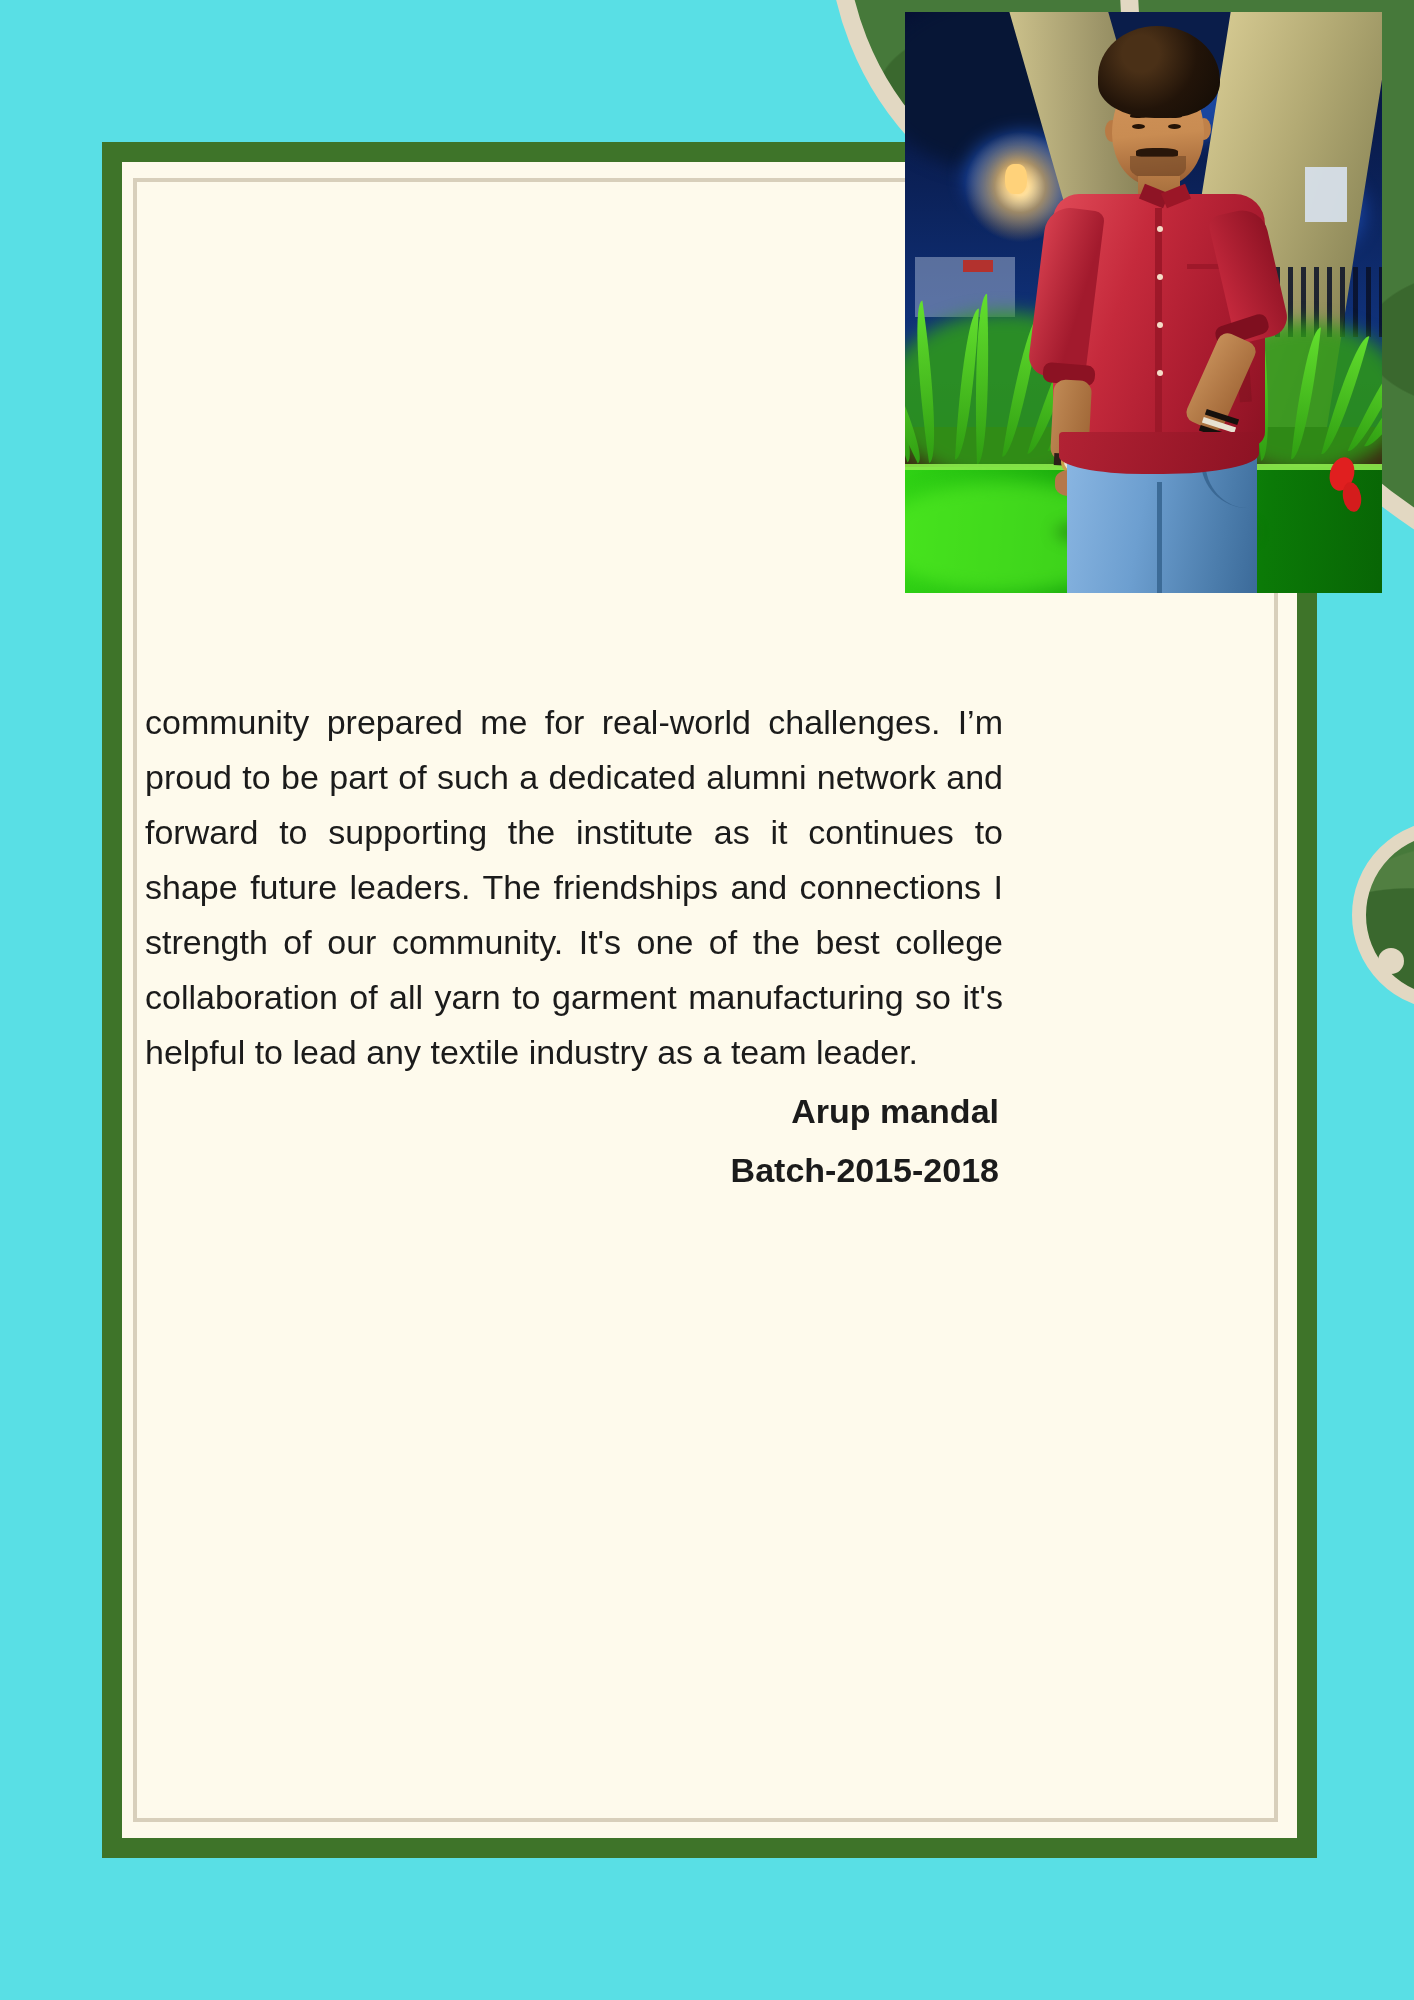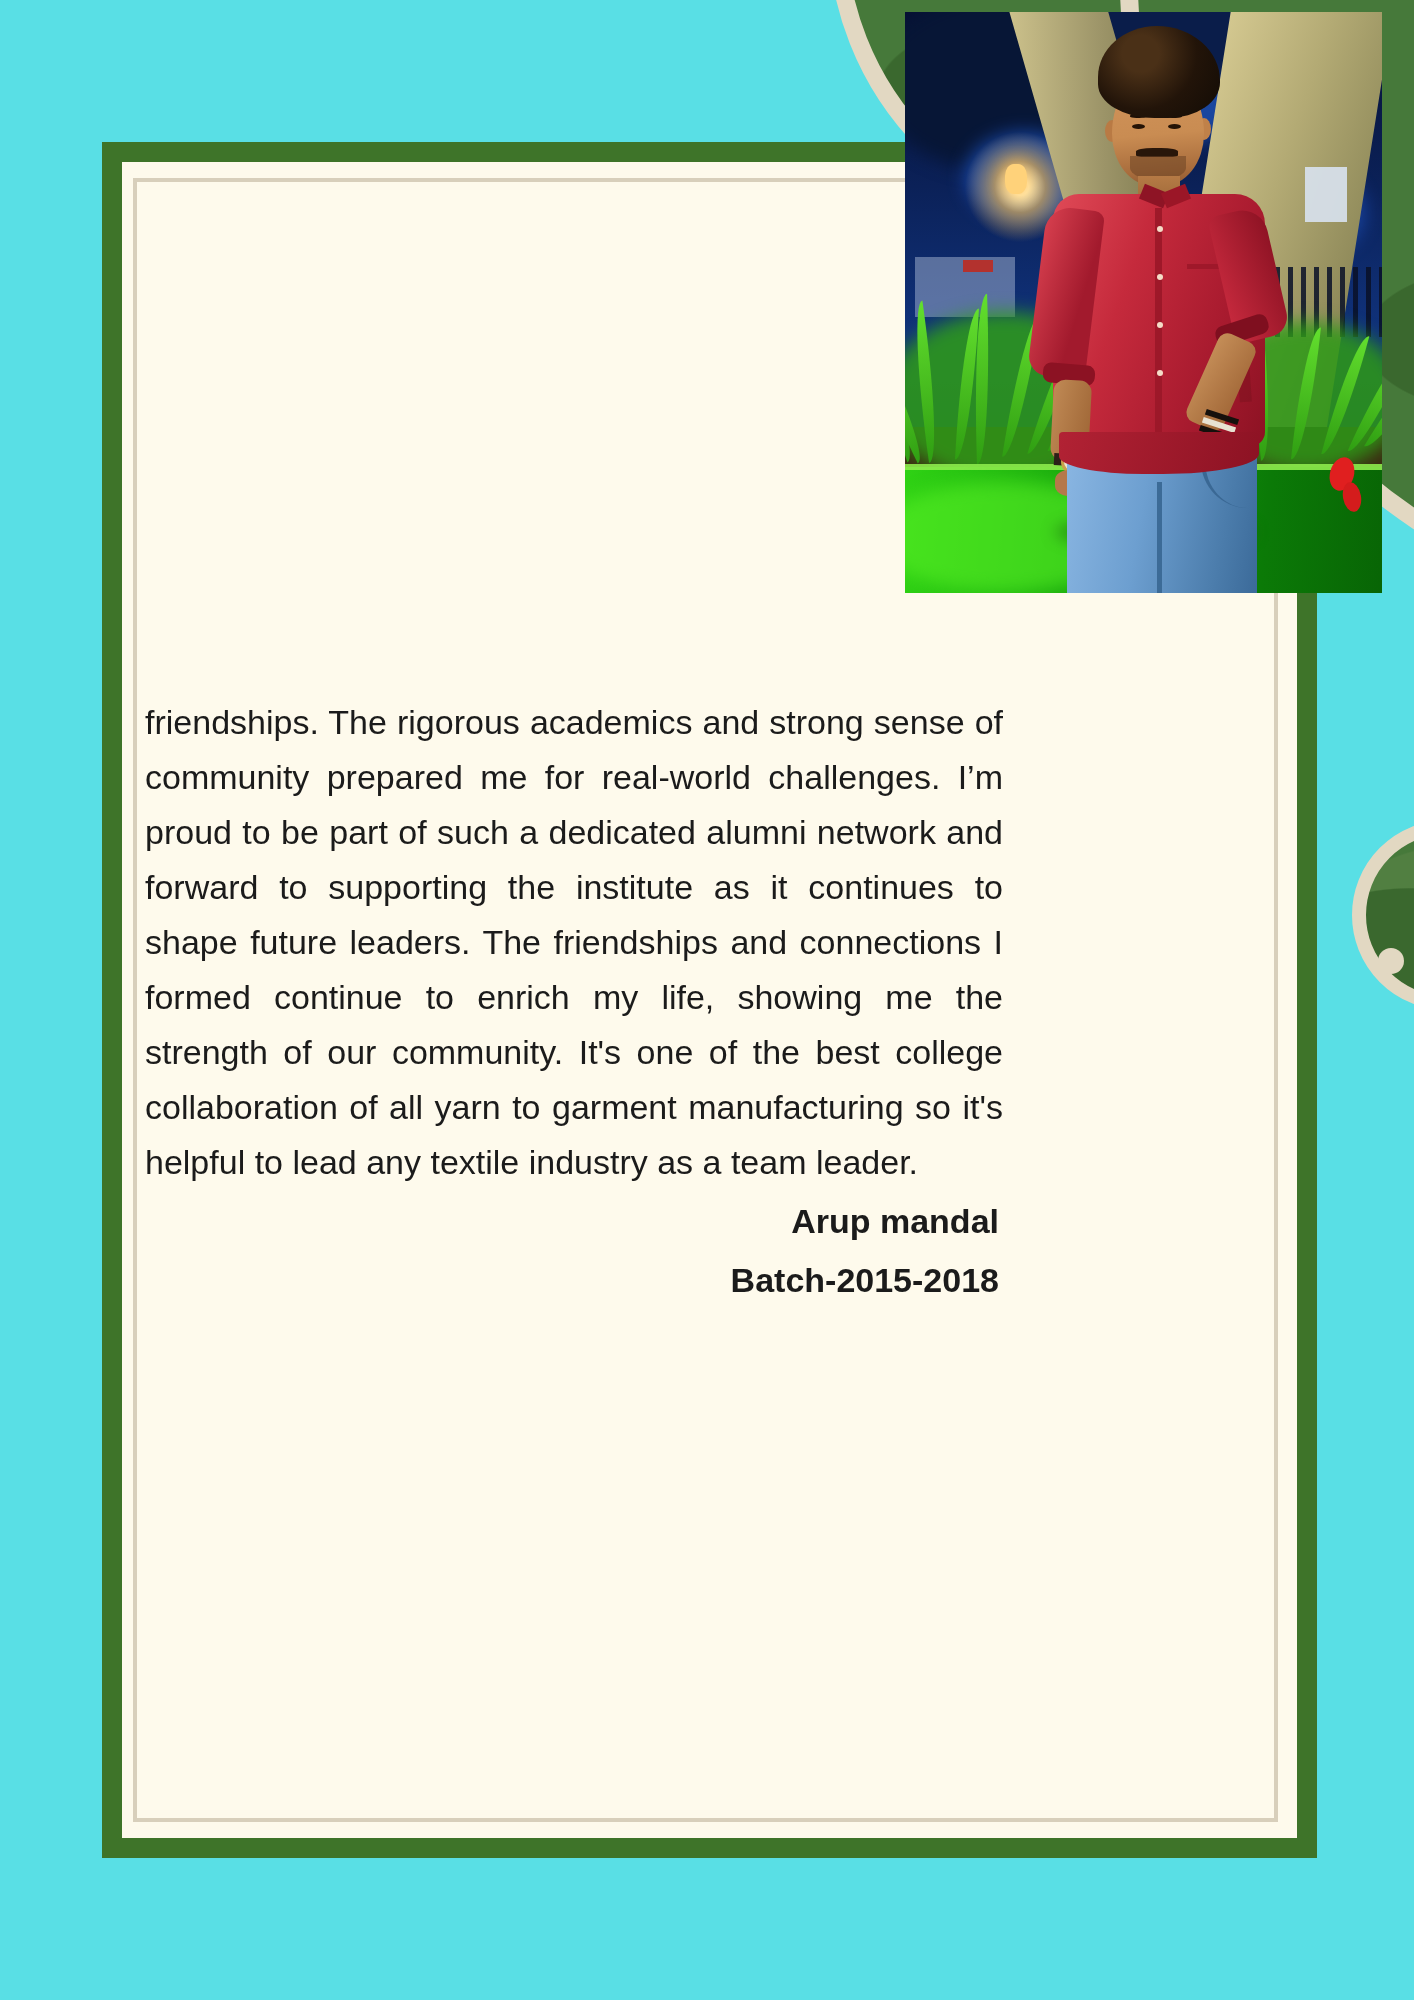--- a/index.html
+++ b/index.html
@@ -46,26 +46,24 @@
 <div class="canvas">
 
   <div class="decor decor-a"></div>
   <div class="decor decor-b"></div>
   <div class="decor decor-c"></div>
   <div class="decor-dot"></div>
 
   <div class="card">
     <div class="inner-line"></div>
     <div class="text-block">
-      <p class="jline">friendships. The rigorous academics and strong sense of</p>
       <p class="jline">community prepared me for real-world challenges. I’m</p>
       <p class="jline">proud to be part of such a dedicated alumni network and</p>
       <p class="jline">forward to supporting the institute as it continues to</p>
       <p class="jline">shape future leaders. The friendships and connections I</p>
-      <p class="jline">formed continue to enrich my life, showing me the</p>
       <p class="jline">strength of our community. It's one of the best college</p>
       <p class="jline">collaboration of all yarn to garment manufacturing so it's</p>
       <p class="jline last">helpful to lead any textile industry as a team leader.</p>
       <p class="sig">Arup mandal</p>
       <p class="sig">Batch-2015-2018</p>
     </div>
   </div>
 
   <div class="photo" aria-label="Portrait of alumnus in a red shirt and blue jeans standing at night in front of green plants, concrete pillars and blue-lit trees">
     <div class="ph sky"></div>

